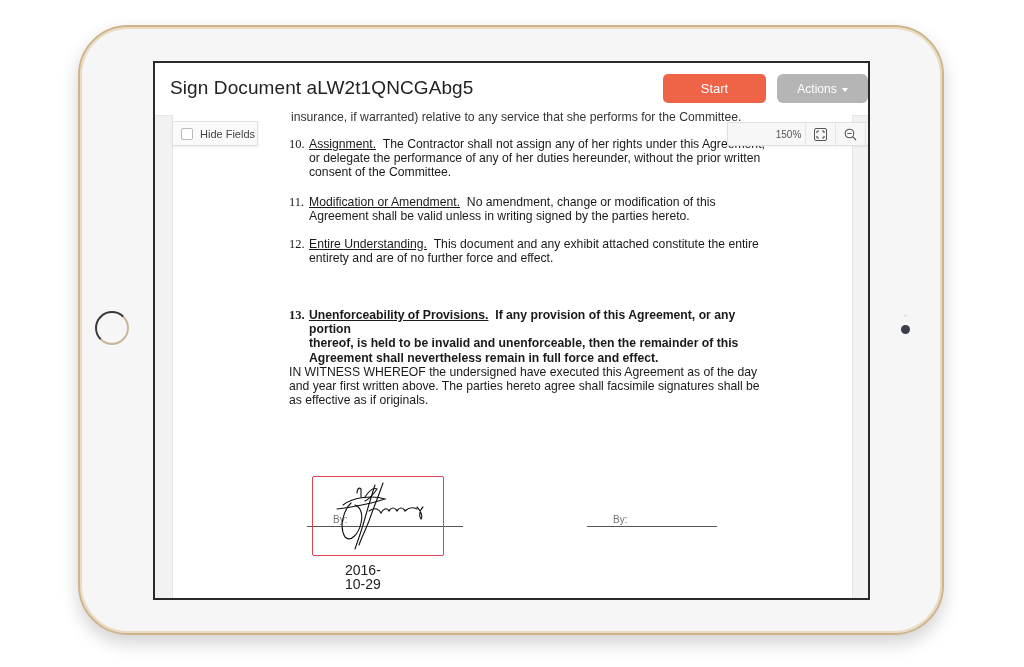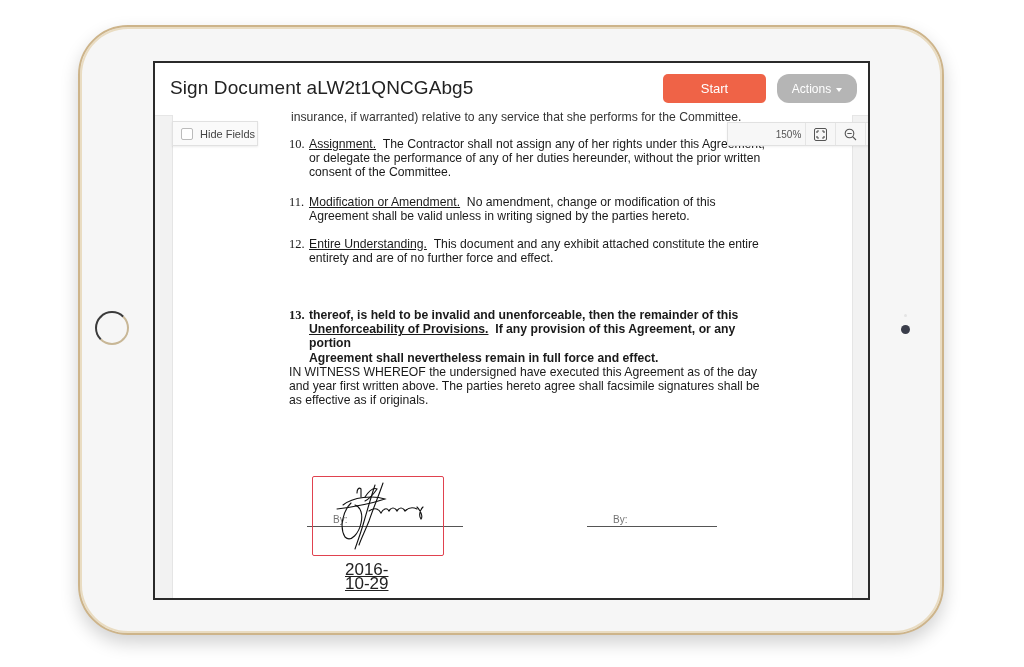--- a/index.html
+++ b/index.html
@@ -37,22 +37,22 @@
     border-bottom:1px solid #e6e6e6;
   }
   .doc-title {
     position:absolute; left:15px; top:14px; font-size:19px; color:#222; letter-spacing:0.1px;
   }
   .btn-start {
     position:absolute; left:508px; top:11px; width:103px; height:29px; background:#ef6347;
     color:#fff; font-size:13px; border:none; display:flex; align-items:center; justify-content:center; border-radius:5px;
   }
   .btn-actions {
-    position:absolute; left:622px; top:11px; width:80px; height:29px; background:#b5b5b5;
-    color:#fff; font-size:12px; display:flex; align-items:center; justify-content:center; gap:5px; border-radius:12px;
+    position:absolute; left:622px; top:11px; width:91px; height:29px; background:#b5b5b5;
+    color:#fff; font-size:12px; display:flex; align-items:center; justify-content:center; gap:5px; border-radius:6px;
   }
   .caret { width:0; height:0; border-left:3.5px solid transparent; border-right:3.5px solid transparent; border-top:4px solid #fff; margin-top:2px; }
   
   .page {
     position:absolute; left:17px; top:52px; width:679px; height:490px; background:#ffffff;
     border-left:1px solid #e5e5e5; border-right:1px solid #e5e5e5;
   }
   .hide-fields {
     position:absolute; left:17px; top:58px; width:86px; height:25px; background:#fafafa;
     border:1px solid #e1e1e1; box-shadow:0 1px 2px rgba(0,0,0,0.08); display:flex; align-items:center;
@@ -70,21 +70,21 @@
   .doc-text { position:absolute; left:0; top:0; color:#1a1a1a; font-size:12.2px; line-height:14.2px; font-family:"Liberation Sans", sans-serif; }
   .clause { position:absolute; left:116px; width:480px; }
   .clause .num { position:absolute; left:0; font-family:"Liberation Serif", serif; font-size:12.5px; }
   .clause .body { margin-left:20px; }
   .u { text-decoration:underline; }
   .cut-line { position:absolute; left:136px; top:48px; font-size:12.2px; color:#333; white-space:nowrap; }
   .witness { position:absolute; left:116px; width:480px; }
   .sig-label { position:absolute; font-size:10px; color:#737373;margin-left:44px; }
   .sig-line { position:absolute; height:1px; background:#555; }
   .sig-box { position:absolute; left:139px; top:361px; width:132px; height:80px; border:1.5px solid #e0424f; border-radius:2px; box-sizing:border-box; }
-  .sig-date { position:absolute; left:172px; top:448px; font-size:17px; color:#222;text-decoration:underline; }
+  .sig-date { position:absolute; left:172px; top:448px; font-size:14px; color:#222; }
 </style>
 </head>
 <body>
 
 <div class="device"></div>
 <div class="home-button"></div>
 <div class="sensor"></div>
 <div class="camera"></div>
 
 <div class="screen">
@@ -122,22 +122,22 @@
         <span class="num">12.</span>
         <div class="body">
           <div><span class="u">Entire Understanding.</span>&nbsp;&nbsp;<span>This document and any exhibit attached constitute the entire</span></div>
           <div>entirety and are of no further force and effect.</div>
         </div>
       </div>
 
       <div class="clause" style="top:193px;font-weight:bold;">
         <span class="num">13.</span>
         <div class="body">
+          <div><span class="u">Unenforceability of Provisions.</span>&nbsp;&nbsp;<span>If any provision of this Agreement, or any portion</span></div>
           <div>thereof, is held to be invalid and unenforceable, then the remainder of this</div>
-          <div><span class="u">Unenforceability of Provisions.</span>&nbsp;&nbsp;<span>If any provision of this Agreement, or any portion</span></div>
           <div>Agreement shall nevertheless remain in full force and effect.</div>
         </div>
       </div>
 
       <div class="witness" style="top:250px;">
         <div>IN WITNESS WHEREOF the undersigned have executed this Agreement as of the day</div>
         <div>and year first written above.  The parties hereto agree shall facsimile signatures shall be</div>
         <div>as effective as if originals.</div>
       </div>
 

